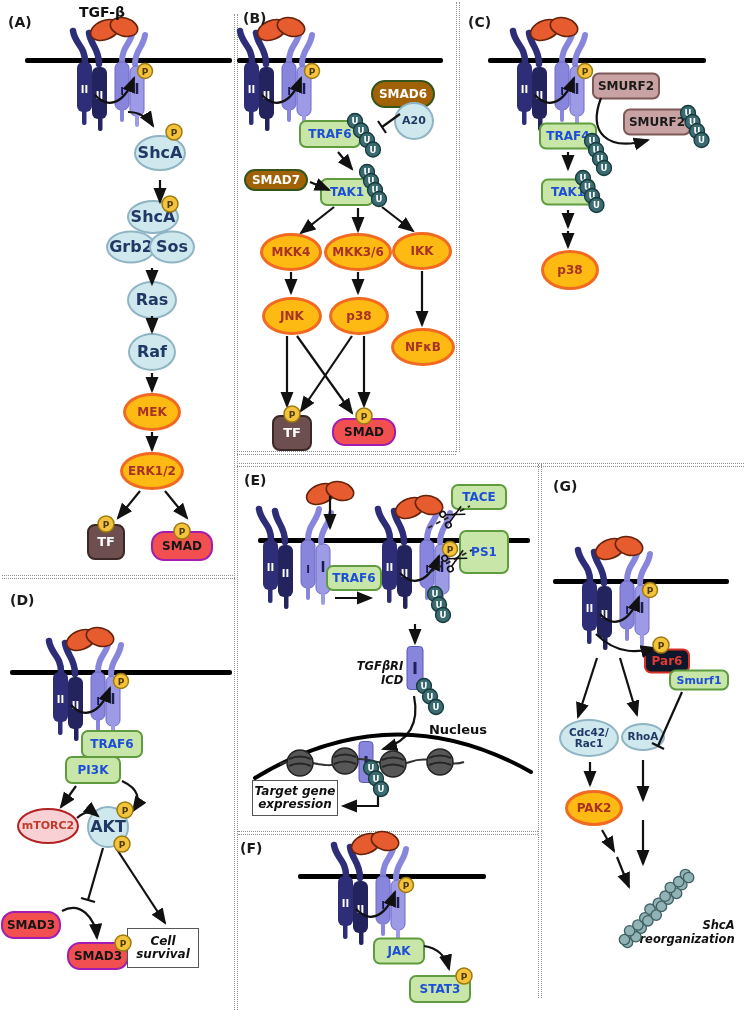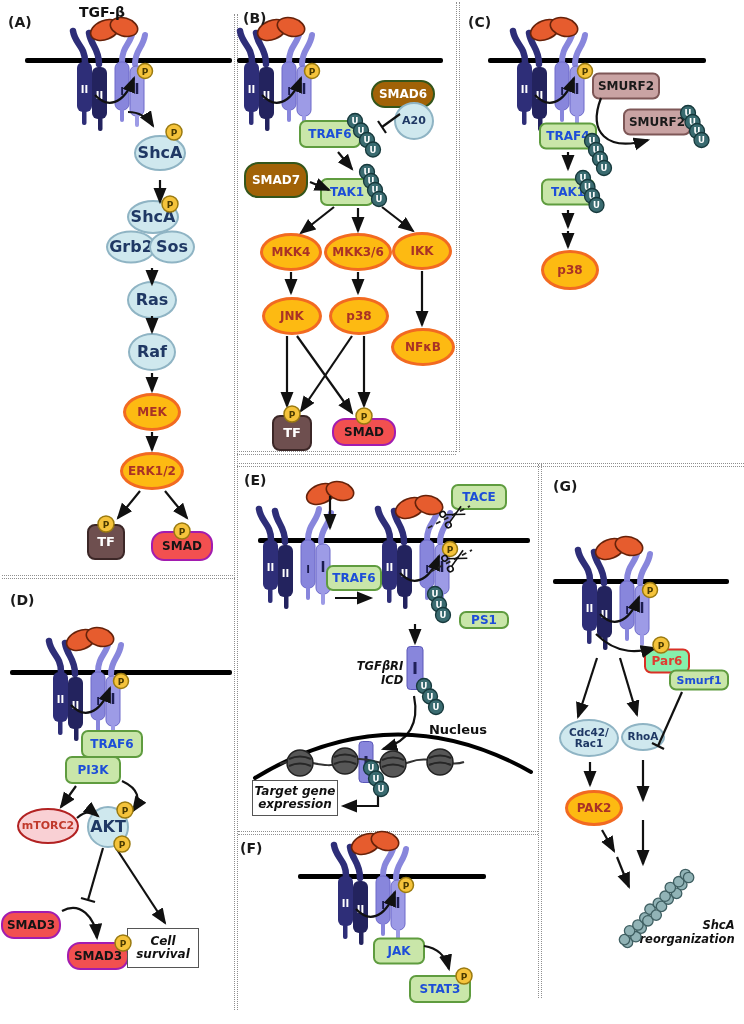--- a/index.html
+++ b/index.html
@@ -13,21 +13,21 @@
         z-index:3;box-sizing:border-box;}
   .ell{border-radius:50%;}
   .ell-blue{background:#CFE8EE;border:2px solid #8FB4C4;color:#1F3864;font-size:16px;}
   .ell-orange{background:#FDBA12;border:3px solid #F26A21;color:#A93226;font-size:12px;}
   .ell-pink{background:#F9D0D4;border:2.5px solid #B22222;color:#C0392B;font-size:11px;}
   .pill-dkgreen{background:#a16207;border:2px solid #33551B;border-radius:14px;color:#fff;font-size:12px;text-align:right;}
   .pill-red{background:#F25050;border:2px solid #a21caf;border-radius:13px;color:#151515;font-size:12px;}
   .box-green{background:#C9E6A9;border:2px solid #5F9C3F;border-radius:7px;color:#1d4ed8;font-size:12px;}
   .box-mauve{background:#C9A3A3;border:2px solid #7E5757;border-radius:7px;color:#1a1a1a;font-size:12px;}
   .box-brown{background:#6E4F4F;border:2px solid #3C2727;border-radius:8px;color:#fff;font-size:13px;}
-  .box-pink{background:#86efac;border:2.5px solid #D93025;border-radius:7px;color:#E03C31;font-size:12px;}
+  .box-pink{background:#0f172a;border:2.5px solid #D93025;border-radius:7px;color:#E03C31;font-size:12px;}
   .box-white{background:#fff;border:1.5px solid #555;color:#111;font-style:italic;font-size:12px;}
   .freetext{position:absolute;transform:translate(-50%,-50%);font-weight:bold;white-space:pre-line;
             text-align:right;z-index:3;color:#111;}
   .ital{font-style:italic;}
   .rod{position:absolute;background:#8886DC;border:1.5px solid #5A57B8;border-radius:4px;
        transform:translate(-50%,-50%);z-index:3;display:flex;align-items:center;justify-content:center;}
   .rodtick{width:2.5px;height:12px;background:#20205A;}
   .receptor{position:absolute;z-index:2;}
   #overlay{position:absolute;left:0;top:0;z-index:5;pointer-events:none;}
 </style>
@@ -356,21 +356,21 @@
   <div class="node ell ell-blue" style="left:152px;top:300px;width:50px;height:38px;">Ras</div>
   <div class="node ell ell-blue" style="left:152px;top:352px;width:48px;height:38px;">Raf</div>
   <div class="node ell ell-orange" style="left:152px;top:412px;width:58px;height:38px;">MEK</div>
   <div class="node ell ell-orange" style="left:152px;top:471px;width:64px;height:38px;">ERK1/2</div>
   <div class="node box-brown" style="left:106px;top:542px;width:38px;height:36px;">TF</div>
   <div class="node pill-red" style="left:182px;top:546px;width:62px;height:30px;">SMAD</div>
 
   <div class="node pill-dkgreen" style="left:403px;top:94px;width:64px;height:28px;">SMAD6</div>
   <div class="node ell ell-blue" style="left:414px;top:121px;width:40px;height:38px;font-size:11px;">A20</div>
   <div class="node box-green" style="left:330px;top:134px;width:62px;height:28px;">TRAF6</div>
-  <div class="node pill-dkgreen" style="left:276px;top:180px;width:64px;height:36px;">SMAD7</div>
+  <div class="node pill-dkgreen" style="left:276px;top:180px;width:64px;height:22px;">SMAD7</div>
   <div class="node box-green" style="left:347px;top:192px;width:54px;height:28px;">TAK1</div>
   <div class="node ell ell-orange" style="left:291px;top:252px;width:62px;height:38px;">MKK4</div>
   <div class="node ell ell-orange" style="left:358px;top:252px;width:68px;height:38px;">MKK3/6</div>
   <div class="node ell ell-orange" style="left:422px;top:251px;width:60px;height:38px;">IKK</div>
   <div class="node ell ell-orange" style="left:292px;top:316px;width:60px;height:38px;">JNK</div>
   <div class="node ell ell-orange" style="left:359px;top:316px;width:60px;height:38px;">p38</div>
   <div class="node ell ell-orange" style="left:423px;top:347px;width:64px;height:38px;">NFκB</div>
   <div class="node box-brown" style="left:292px;top:433px;width:40px;height:36px;">TF</div>
   <div class="node pill-red" style="left:364px;top:432px;width:64px;height:28px;">SMAD</div>
 
@@ -384,21 +384,21 @@
   <div class="node box-green" style="left:93px;top:770px;width:56px;height:28px;">PI3K</div>
   <div class="node ell ell-pink" style="left:48px;top:826px;width:62px;height:36px;text-align:right;">mTORC2</div>
   <div class="node ell ell-blue" style="left:108px;top:827px;width:42px;height:42px;">AKT</div>
   <div class="node pill-red" style="left:31px;top:925px;width:60px;height:28px;">SMAD3</div>
   <div class="node pill-red" style="left:98px;top:956px;width:62px;height:28px;">SMAD3</div>
   <div class="node box-white" style="left:163px;top:948px;width:72px;height:40px;">Cell
 survival</div>
 
   <div class="node box-green" style="left:354px;top:578px;width:56px;height:26px;">TRAF6</div>
   <div class="node box-green" style="left:479px;top:497px;width:56px;height:26px;">TACE</div>
-  <div class="node box-green" style="left:484px;top:620px;width:50px;height:18px;">PS1</div>
+  <div class="node box-green" style="left:484px;top:552px;width:50px;height:44px;">PS1</div>
   <div class="freetext ital" style="left:380px;top:673px;font-size:11.5px;">TGFβRI
 ICD</div>
   <div class="rod" style="left:415px;top:668px;width:15px;height:42px;">
       <div class="rodtick"></div>
     </div>
   <div class="freetext" style="left:458px;top:729px;font-size:13px;">Nucleus</div>
   <div class="rod" style="left:366px;top:762px;width:13px;height:40px;">
       <div class="rodtick"></div>
     </div>
   <div class="node box-white" style="left:295px;top:798px;width:86px;height:36px;">Target gene

